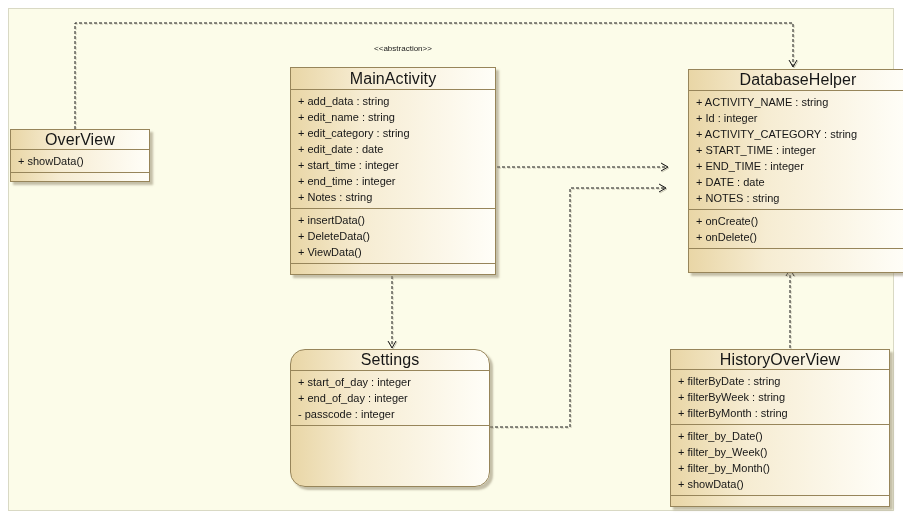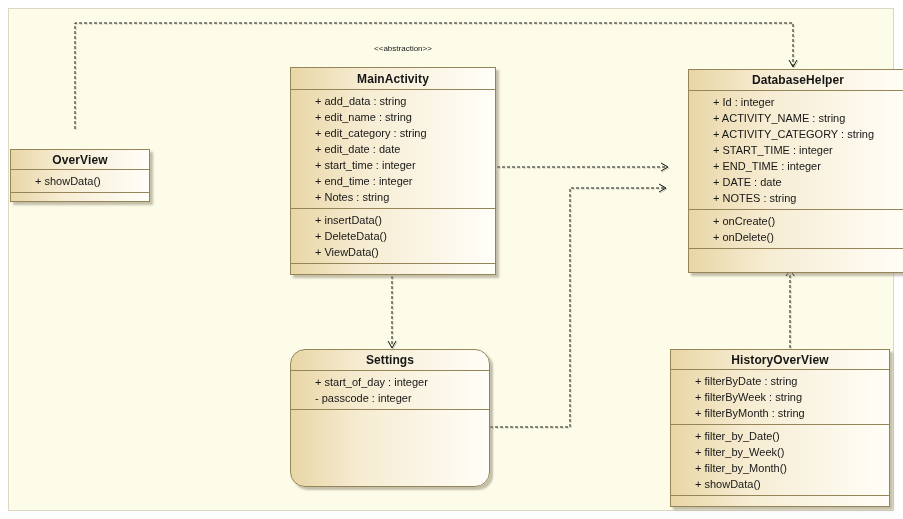--- a/index.html
+++ b/index.html
@@ -18,25 +18,25 @@
   .head{stroke:#161616;stroke-width:1;fill:none;}
   .uml-class{
     position:absolute;box-sizing:border-box;display:flex;flex-direction:column;
     border:1px solid #97855a;
     background:linear-gradient(to right,#e9d6a6 0%,#f6ecd2 35%,#fffef8 100%);
     box-shadow:3px 3px 2px rgba(150,140,115,0.55);
     color:#161616;
   }
   .cls-title{
     height:20px;flex:0 0 auto;display:flex;align-items:center;justify-content:center;
-    font-size:12px;font-weight:bold;letter-spacing:0.1px;
+    font-size:16px;font-weight:normal;letter-spacing:0.1px;
   }
   .compartment{flex:0 0 auto;border-top:1px solid #97855a;padding:3px 4px 3px 0;}
   .compartment.spacer{flex:1 1 auto;padding:0;min-height:8px;}
-  .member{font-size:11px;line-height:16px;padding-left:24px;white-space:nowrap;}
+  .member{font-size:11px;line-height:16px;padding-left:7px;white-space:nowrap;}
   .stereotype{
     position:absolute;font-size:8px;color:#1a1a1a;text-align:center;
     white-space:nowrap;
     margin-top:8px;
   }
 </style>
 </head>
 <body>
 
 <div class="page">
@@ -60,21 +60,21 @@
       <path class="head" d="M388,341 L392,348 L396,341"></path>
     </g>
     <g>
       <path class="dash" d="M790,348 L790,272"></path>
       <path class="head" d="M786,276 L790,269 L794,276"></path>
     </g>
   </svg>
 
   <div class="stereotype" style="left:358px;top:36px;width:90px;">&lt;&lt;abstraction&gt;&gt;</div>
 
-  <div class="uml-class" style="left:10px;top:129px;width:140px;height:53px;margin-top:20px;">
+  <div class="uml-class" style="left:10px;top:129px;width:140px;height:53px;">
     <div class="cls-title" style="height:19px;">OverView</div>
     <div class="compartment">
         <div class="member">+ showData()</div>
       </div>
     <div class="compartment spacer"></div>
   </div>
 
   <div class="uml-class" style="left:290px;top:67px;width:206px;height:208px;">
     <div class="cls-title" style="height:21px;">MainActivity</div>
     <div class="compartment">
@@ -90,39 +90,40 @@
         <div class="member">+ insertData()</div>
         <div class="member">+ DeleteData()</div>
         <div class="member">+ ViewData()</div>
       </div>
     <div class="compartment spacer"></div>
   </div>
 
   <div class="uml-class" style="left:688px;top:69px;width:220px;height:204px;">
     <div class="cls-title">DatabaseHelper</div>
     <div class="compartment">
+        <div class="member">+ ACTIVITY_NAME : string</div>
         <div class="member">+ Id : integer</div>
-        <div class="member">+ ACTIVITY_NAME : string</div>
         <div class="member">+ ACTIVITY_CATEGORY : string</div>
         <div class="member">+ START_TIME : integer</div>
         <div class="member">+ END_TIME : integer</div>
         <div class="member">+ DATE : date</div>
         <div class="member">+ NOTES : string</div>
       </div>
     <div class="compartment">
         <div class="member">+ onCreate()</div>
         <div class="member">+ onDelete()</div>
       </div>
     <div class="compartment spacer"></div>
   </div>
 
   <div class="uml-class" style="left:290px;top:349px;width:200px;height:138px;border-radius:15px;">
     <div class="cls-title">Settings</div>
     <div class="compartment">
         <div class="member">+ start_of_day : integer</div>
+        <div class="member">+ end_of_day : integer</div>
         <div class="member">- passcode : integer</div>
       </div>
     <div class="compartment spacer"></div>
   </div>
 
   <div class="uml-class" style="left:670px;top:349px;width:220px;height:158px;">
     <div class="cls-title" style="height:19px;">HistoryOverView</div>
     <div class="compartment">
         <div class="member">+ filterByDate : string</div>
         <div class="member">+ filterByWeek : string</div>

